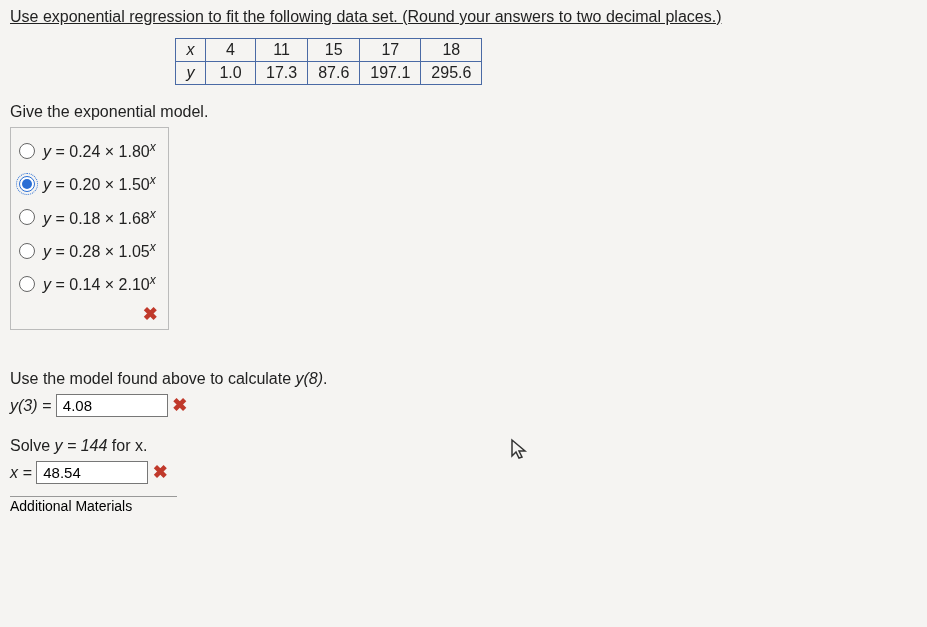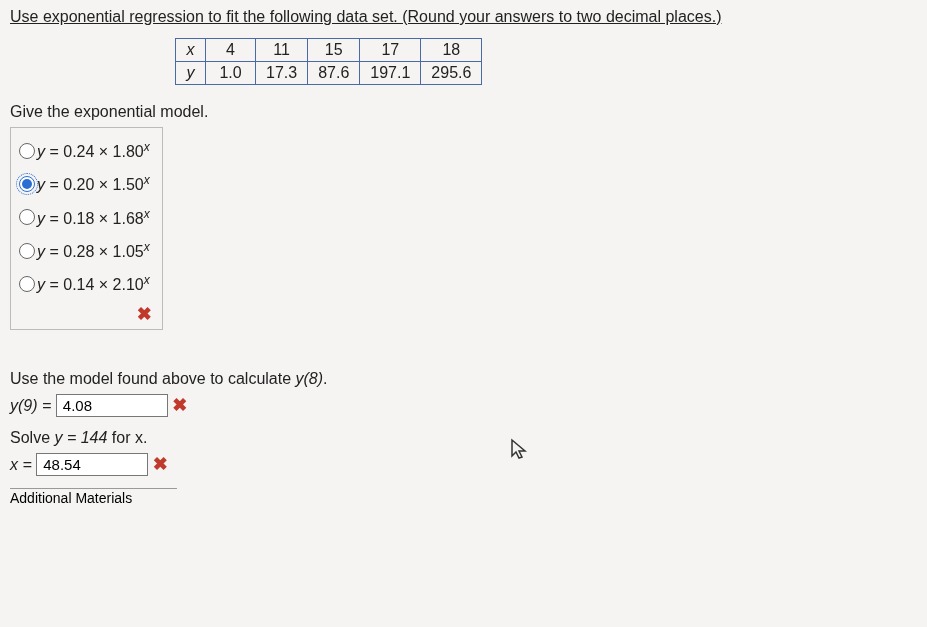--- a/index.html
+++ b/index.html
@@ -32,21 +32,21 @@
     .prompt { margin: 18px 0 6px 0; }
     .options-box {
       border: 1px solid #bbb;
       display: inline-block;
       padding: 6px 10px 4px 6px;
     }
     .option-row {
       display: flex;
       align-items: center;
       padding: 6px 2px;
-      gap: 2px;
+      gap: 8px;
     }
     .radio {
       width: 16px; height: 16px;
       border: 1.5px solid #666;
       border-radius: 50%;
       flex-shrink: 0;
       position: relative;
       background: #fff;
     }
     .radio.selected {
@@ -157,27 +157,27 @@
   <div class="x-right">
     <span class="x-mark">✖</span>
   </div>
 </div>
 
 <div class="calc-section">
   <div class="line">
     <span>Use the model found above to calculate </span><span class="italic-var">y(8)</span><span>.</span>
   </div>
   <div class="line">
-    <span class="italic-var">y(9) = </span>
+    <span class="italic-var">y(3) = </span>
     <input class="answer-input" value="4.08" style="">
     <span class="x-mark">✖</span>
   </div>
 </div>
 
-<div class="calc-section" style="margin-top:12px">
+<div class="calc-section" style="margin-top:20px">
   <div class="line">
     <span>Solve </span><span class="italic-var">y = 144</span><span> for x.</span>
   </div>
   <div class="line">
     <span class="italic-var">x = </span>
     <input class="answer-input" value="48.54" style="">
     <span class="x-mark">✖</span>
   </div>
 </div>
 

